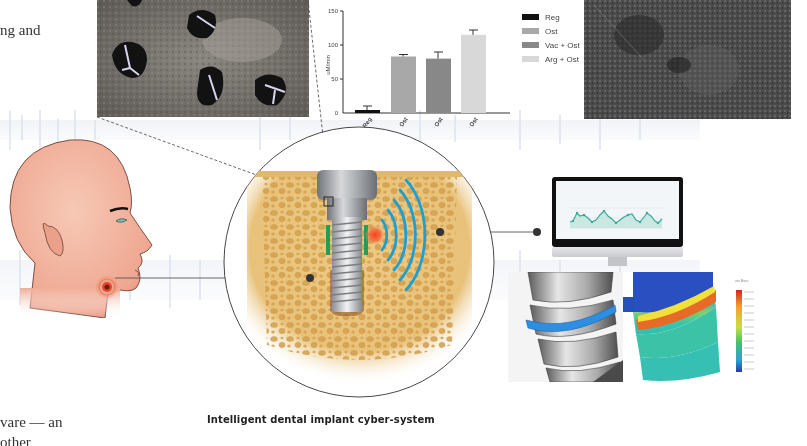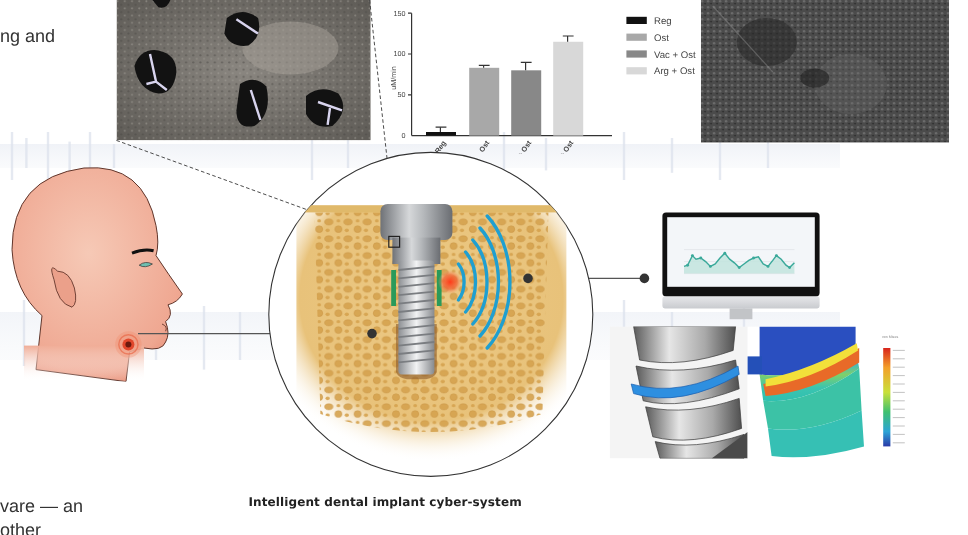--- a/index.html
+++ b/index.html
@@ -1,21 +1,21 @@
 <!DOCTYPE html>
 <html><head>
 <meta charset="utf-8">
 <style>
   * { box-sizing: border-box; margin: 0; padding: 0; }
   html, body { width: 807px; height: 446px; overflow: hidden; background: #ffffff; }
   body { position: relative; font-family: "DejaVu Sans", sans-serif; }
 
   .bg-wave { position: absolute; left: 0; top: 110px; width: 700px; height: 200px; }
 
-  .side-text { position: absolute; left: 0; font-family: Liberation Sans, sans-serif; font-size: 15px; color: #333; font-weight: 300; white-space: nowrap; }
+  .side-text { position: absolute; left: 0; font-family: Liberation Serif, serif; font-size: 15px; color: #333; font-weight: 300; white-space: nowrap; }
   .caption { position: absolute; left: 207px; top: 414px; font-family: "DejaVu Sans", sans-serif; font-weight: bold; font-size: 10px; color: #222; letter-spacing: 0.1px; }
 
   .photo { position: absolute; overflow: hidden; }
   .photo svg { display: block; }
 
   .chart { position: absolute; left: 310px; top: 0; width: 280px; height: 128px; }
   .legend { position: absolute; left: 522px; top: 10px; font-family: "Liberation Sans", sans-serif; font-size: 8px; color: #444; }
   .legend-item { display: flex; align-items: center; height: 14px; }
   .legend-swatch { width: 17px; height: 6px; margin-right: 6px; }
 

